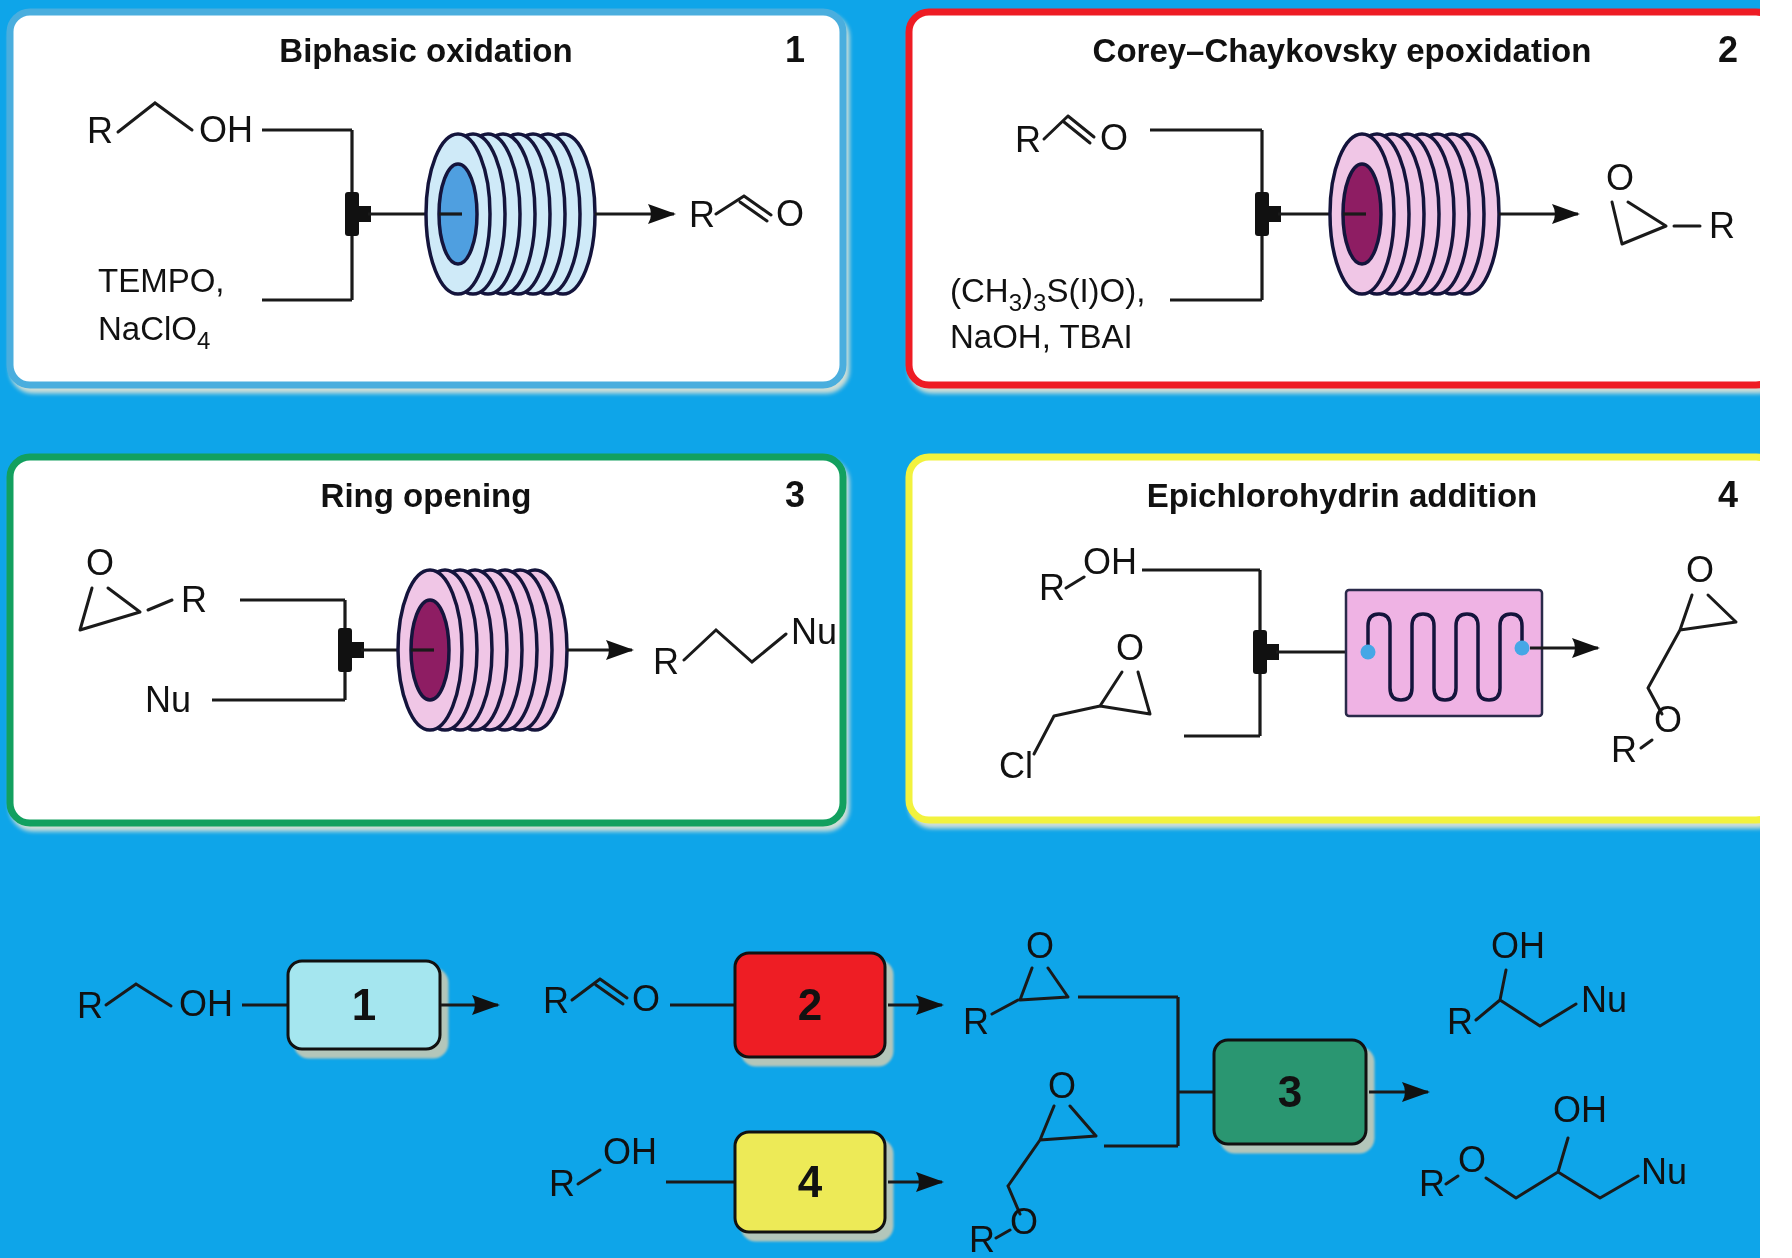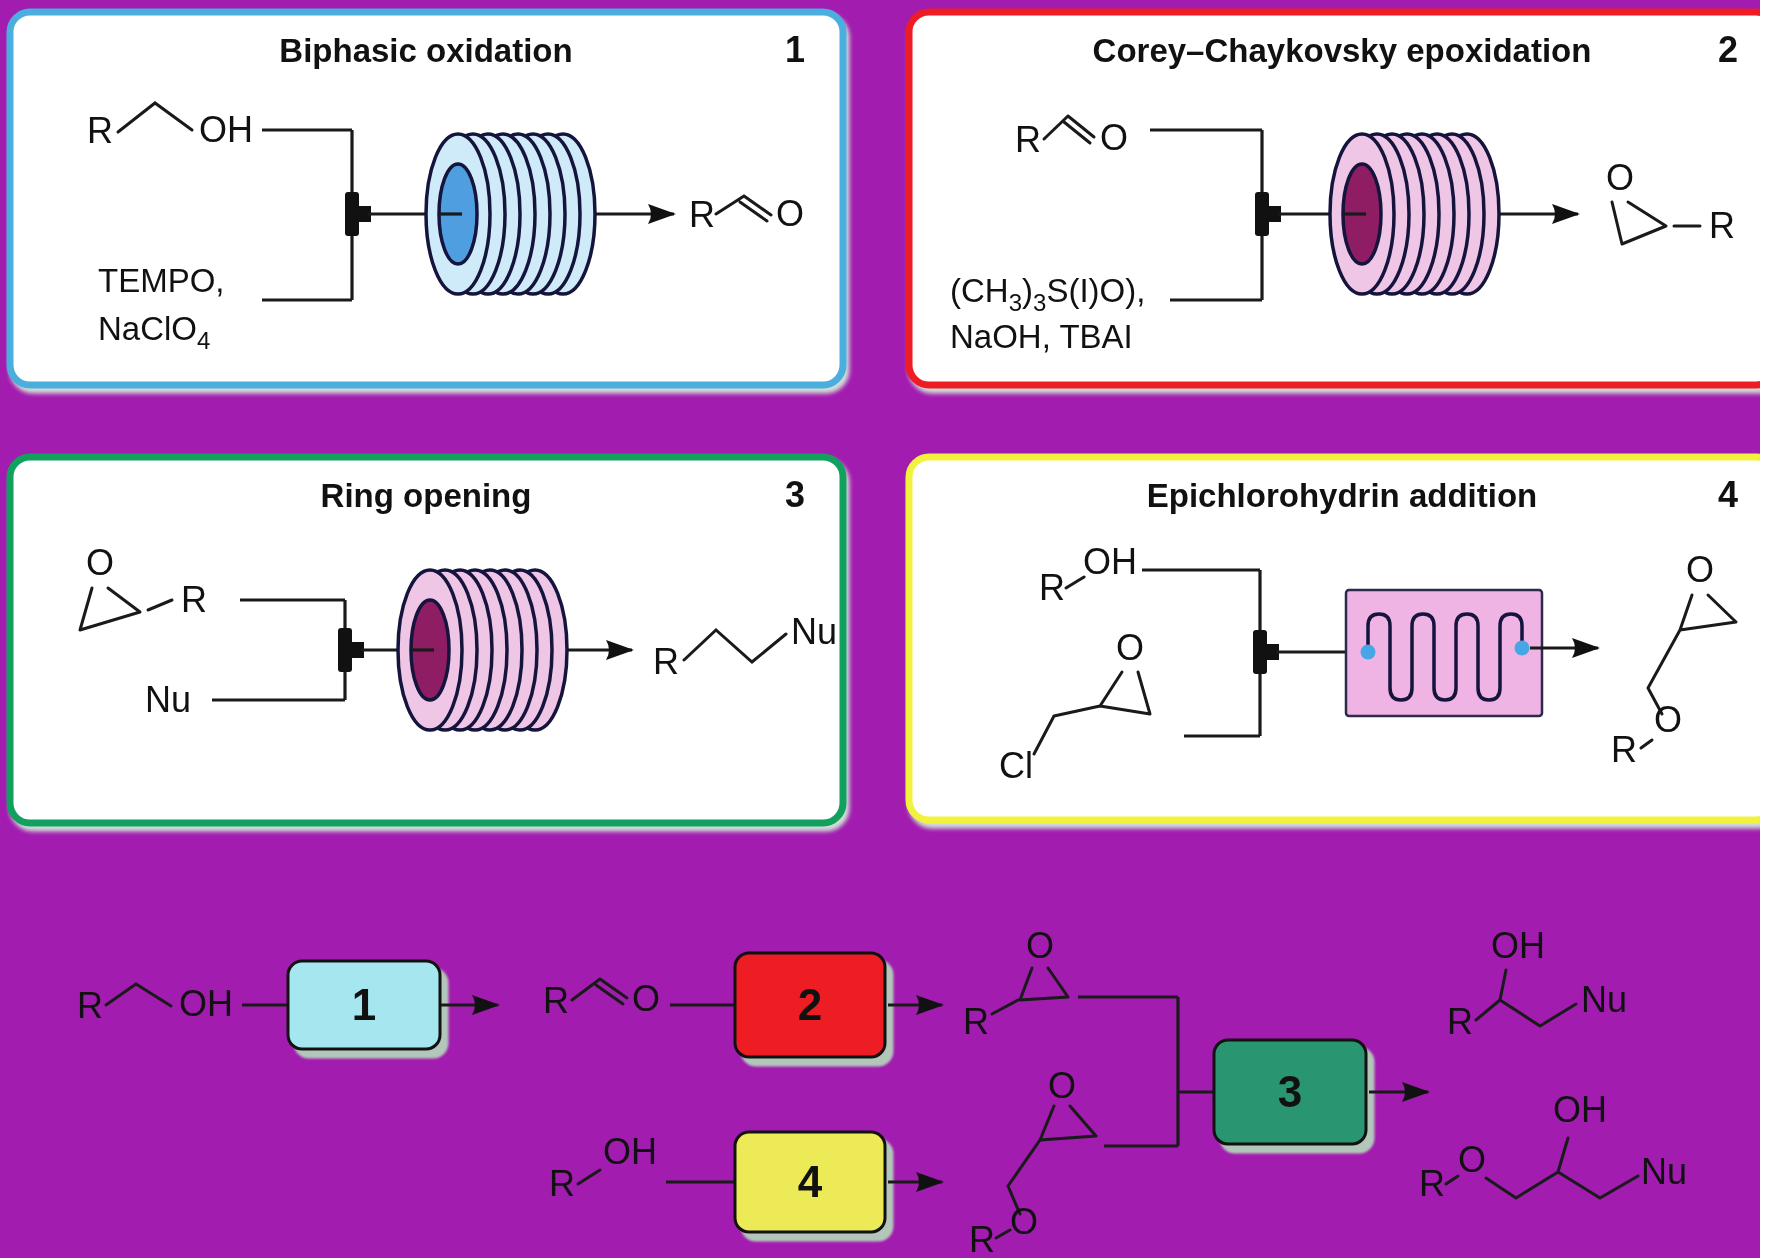--- a/index.html
+++ b/index.html
@@ -1,16 +1,16 @@
 <!DOCTYPE html>
 <html><head>
 <meta charset="utf-8">
 <style>
   html,body{margin:0;padding:0;background:#ffffff;}
-  .stage{position:relative;width:1760px;height:1258px;background:#a21caf;overflow:hidden;}
+  .stage{position:relative;width:1760px;height:1258px;background:#0ea5e9;overflow:hidden;}
   svg{font-family:"Liberation Sans",sans-serif;}
   text{fill:#111;}
   .atom{font-size:36px;}
   .rgt{font-size:33px;}
   .sub{font-size:24px;}
   .ttl{font-size:33px;font-weight:700;}
   .num{font-size:36px;font-weight:700;}
   .bignum{font-size:44px;font-weight:700;}
   .bd{stroke:#1a1a1a;stroke-width:3;fill:none;stroke-linecap:round;}
   .ln{stroke:#1a1a1a;stroke-width:3.2;fill:none;}

